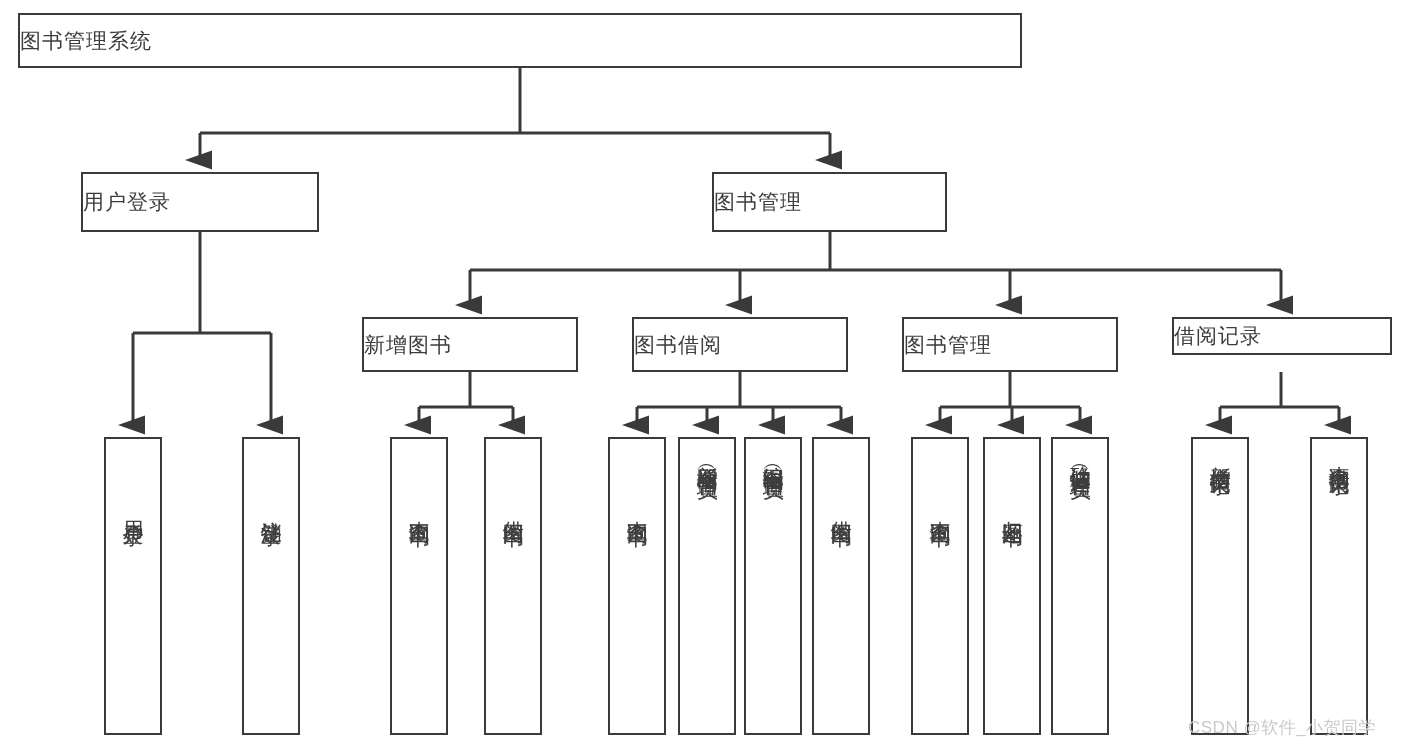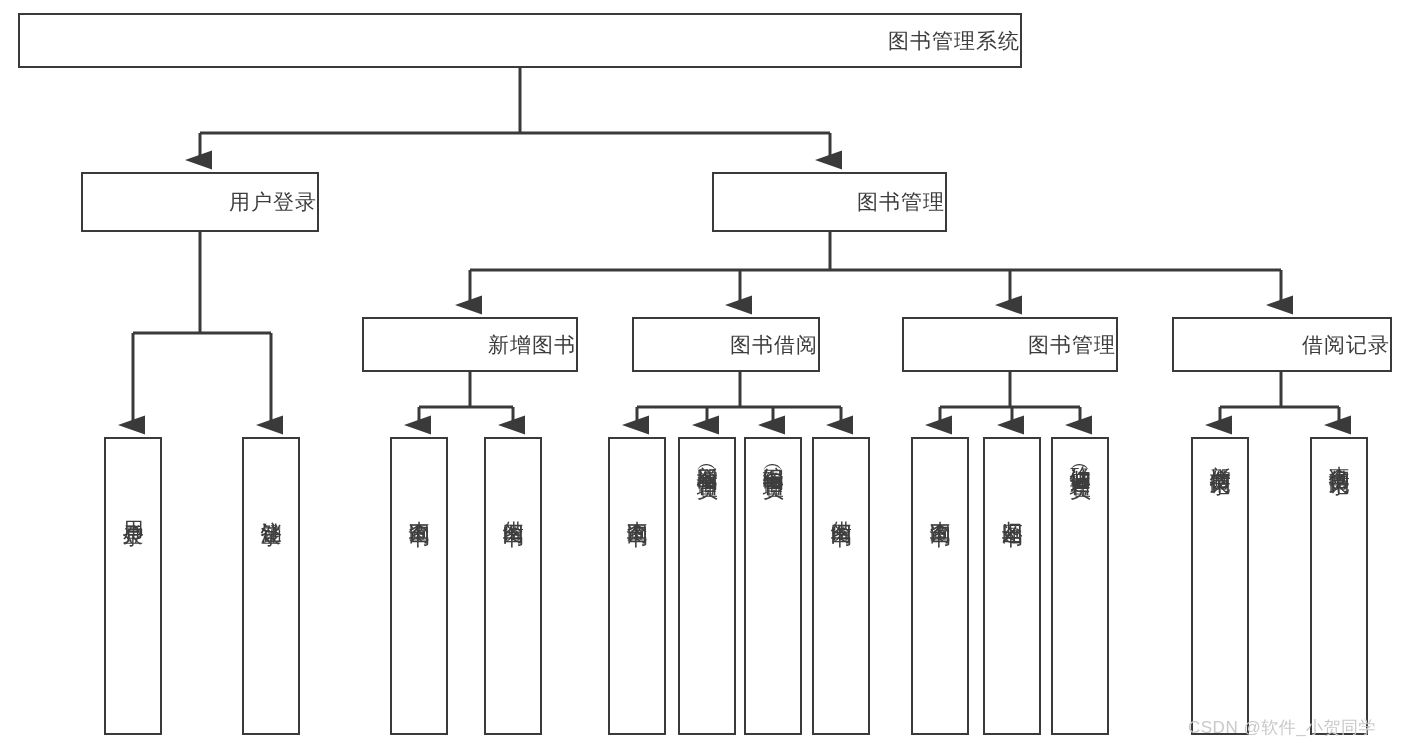--- a/index.html
+++ b/index.html
@@ -27,21 +27,21 @@
   .node {
     position: absolute;
     box-sizing: border-box;
     background: #ffffff;
     border: 2px solid #3a3a3a;
     color: #3d3d3d;
   }
   .node-h {
     display: flex;
     align-items: center;
-    justify-content: flex-end;
+    justify-content: flex-start;
     font-size: 21px;
     letter-spacing: 1px;
   }
   .node-v {
     display: flex;
     align-items: flex-start;
     justify-content: center;
     padding-top: 10px;
   }
   .node-v .vtext {
@@ -128,27 +128,27 @@
         <span>用户登录</span>
       </div>
       <div class="node node-h" style="left: 712px; top: 172px; width: 235px; height: 60px;">
         <span>图书管理</span>
       </div>
     </div>
   <div id="level3-host">
       <div class="node node-h" style="left: 362px; top: 317px; width: 216px; height: 55px;">
         <span>新增图书</span>
       </div>
-      <div class="node node-h" style="left: 632px; top: 317px; width: 188px; height: 55px;">
+      <div class="node node-h" style="left: 632px; top: 317px; width: 216px; height: 55px;">
         <span>图书借阅</span>
       </div>
       <div class="node node-h" style="left: 902px; top: 317px; width: 216px; height: 55px;">
         <span>图书管理</span>
       </div>
-      <div class="node node-h" style="left: 1172px; top: 317px; width: 220px; height: 55px;">
+      <div class="node node-h" style="left: 1172px; top: 317px; width: 220px; height: 38px;">
         <span>借阅记录</span>
       </div>
     </div>
   <div id="leaves-host">
       <div class="node node-v mid" style="left: 104px; top: 437px; width: 58px; height: 298px;">
         <span class="vtext">用户登录</span>
       </div>
       <div class="node node-v mid" style="left: 242px; top: 437px; width: 58px; height: 298px;">
         <span class="vtext">注销登录</span>
       </div>

